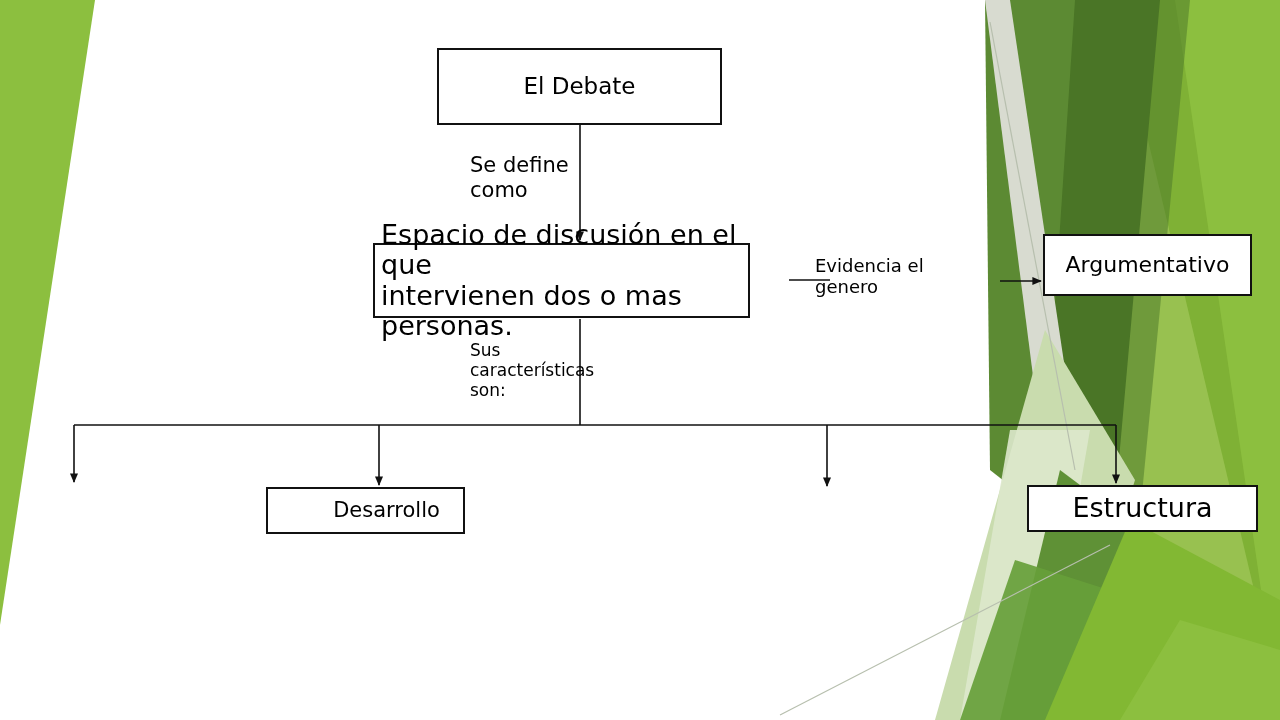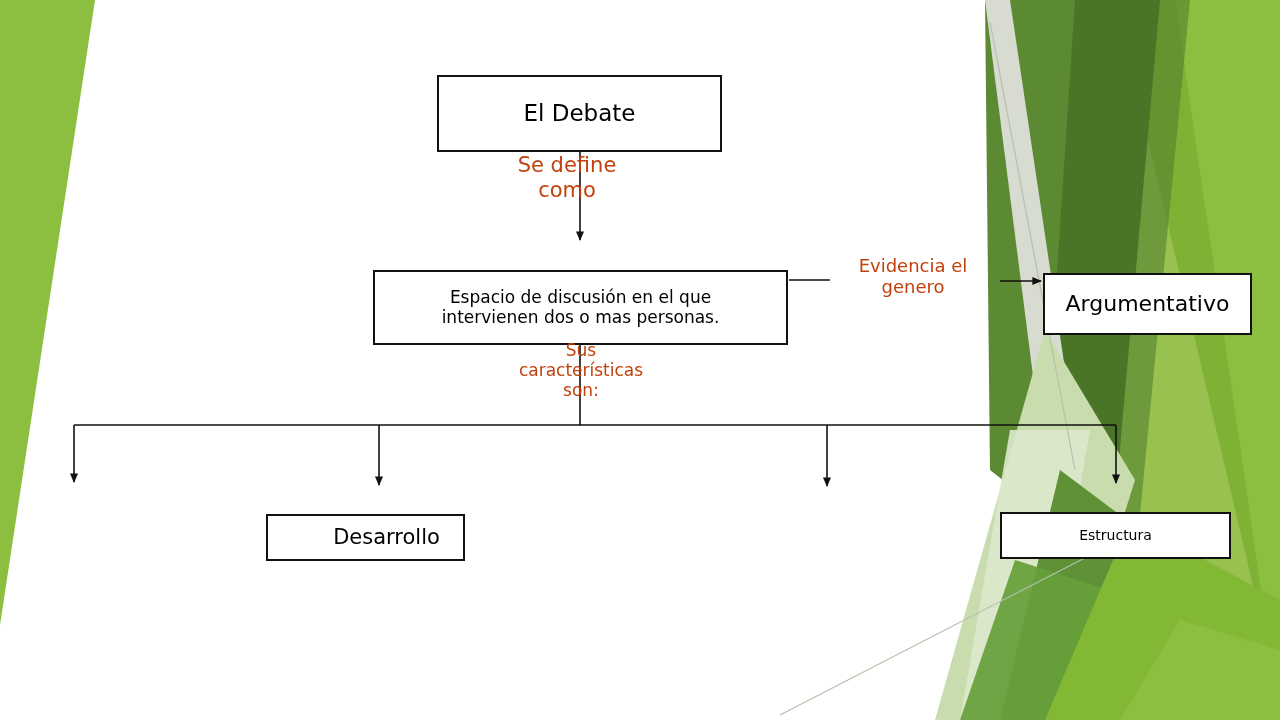--- a/index.html
+++ b/index.html
@@ -34,44 +34,42 @@
   }
   .node {
     position: absolute;
     z-index: 3;
     box-sizing: border-box;
     background: #ffffff;
     border: 2px solid #111111;
     display: flex;
     align-items: center;
     justify-content: center;
-    text-align: center;
+    text-align: left;
     color: #000000;
     line-height: 1.12;
     padding: 2px 6px;
     font-family: "DejaVu Sans", sans-serif;
-    margin-top: 27px;
   }
   .node-text {
     display: block;
     white-space: pre-line;
   }
   #node-debate      { left: 437px; top: 48px;  width: 285px; height: 77px;  font-size: 23px; }
-  #node-definicion  { left: 373px; top: 243px; width: 415px; height: 75px;  font-size: 17px; }
-  #node-argumentativo { left: 1043px; top: 246px; width: 209px; height: 62px; font-size: 22px; }
+  #node-definicion  { left: 373px; top: 243px; width: 377px; height: 75px;  font-size: 27px; }
+  #node-argumentativo { left: 1043px; top: 234px; width: 209px; height: 62px; font-size: 22px; }
   #node-tipologia   { left: 12px;  top: 484px; width: 181px; height: 47px;  font-size: 21px; }
   #node-desarrollo  { left: 266px; top: 487px; width: 199px; height: 47px;  font-size: 21px; padding-left: 48px; }
   #node-proposito   { left: 691px; top: 488px; width: 273px; height: 47px;  font-size: 21px; }
-  #node-estructura  { left: 1000px; top: 485px; width: 231px; height: 47px; font-size: 14px; }
+  #node-estructura  { left: 1027px; top: 485px; width: 231px; height: 47px; font-size: 27px; }
 
   .edge-label {
     position: absolute;
     z-index: 3;
-    color: #c2410c;
-    text-align: center;
+    color: #000000;
     line-height: 1.18;
     white-space: pre-line;
     font-family: "DejaVu Sans", sans-serif;
   }
   #label-se-define { left: 470px; top: 153px; width: 194px; font-size: 21px; }
   #label-evidencia { left: 815px; top: 255px; width: 196px; font-size: 18px; }
   #label-caracteristicas { left: 470px; top: 340px; width: 222px; font-size: 17px; }
 </style>
 </head>
 <body>

